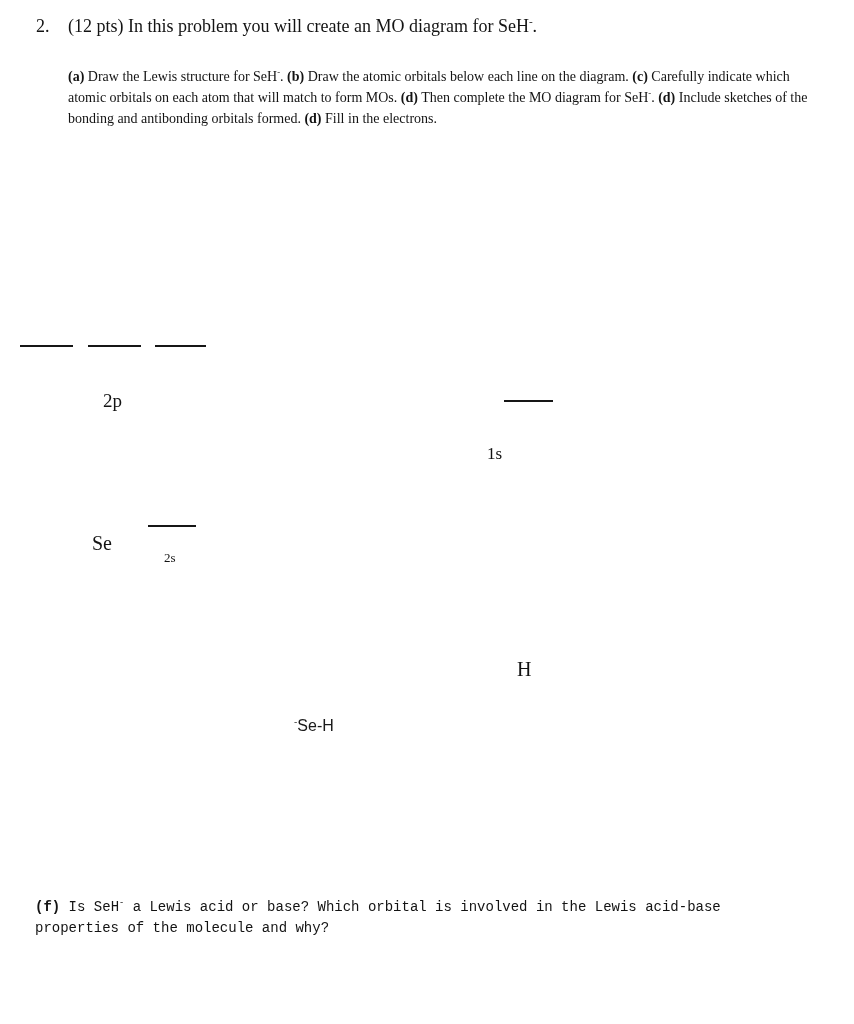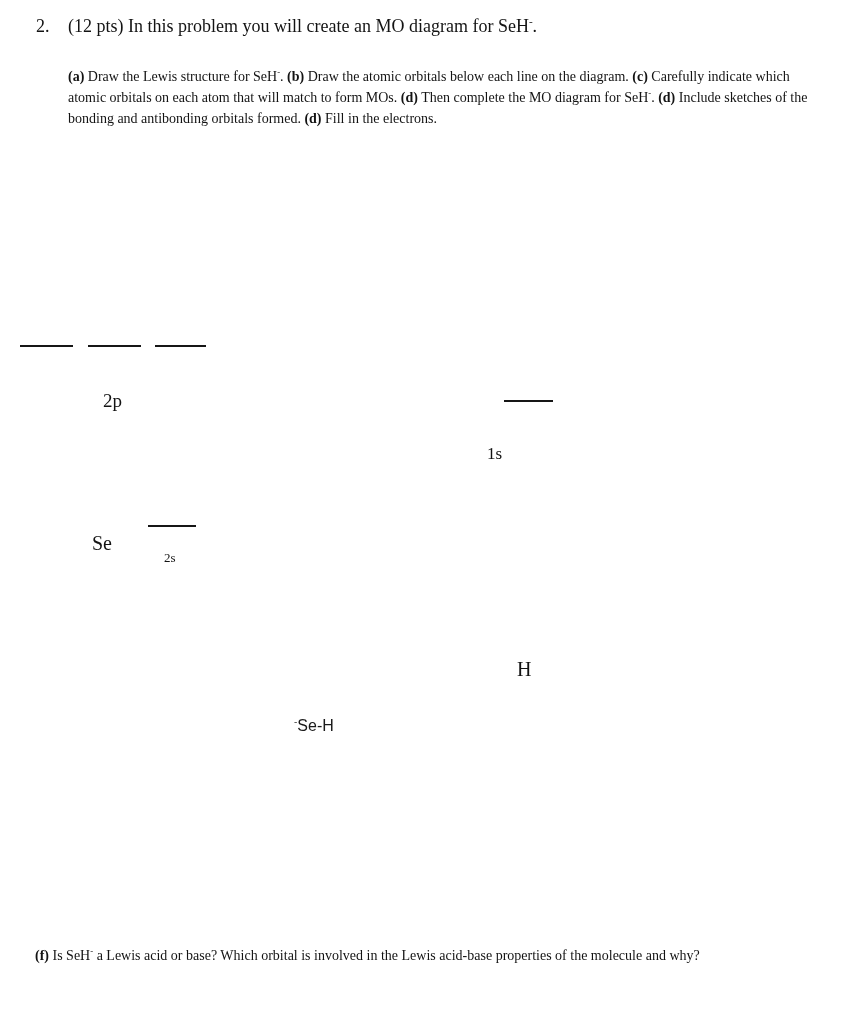--- a/index.html
+++ b/index.html
@@ -38,23 +38,24 @@
     top: 66px;
     left: 68px;
     width: 740px;
   }
   .para-e {
     top: 840px;
     left: 35px;
     width: 762px;
   }
   .para-f {
-    top: 945px;
+    top: 897px;
     left: 35px;
     width: 755px;
+    font-family: Liberation Mono, monospace;
   }
   b { font-weight: 700; }
   sup {
     font-size: 0.62em;
     vertical-align: super;
     line-height: 0;
   }
   .level-line {
     position: absolute;
     height: 2px;

